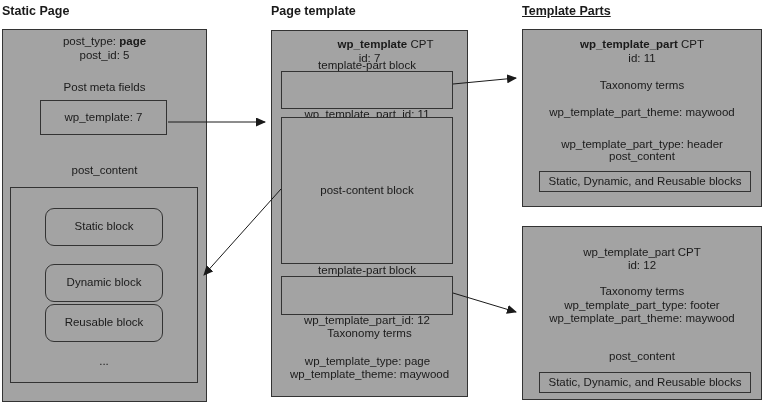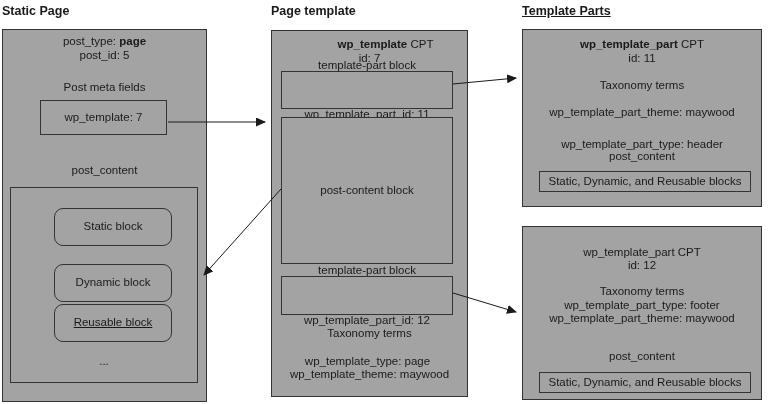--- a/index.html
+++ b/index.html
@@ -5,21 +5,21 @@
   html, body { margin:0; padding:0; background:#ffffff; }
   .canvas {
     position:relative; width:768px; height:404px; background:#ffffff;
     font-family:"Liberation Sans", sans-serif; color:#1a1a1a; overflow:hidden;
   }
   .box {
     position:absolute; border:1px solid #333333; background:#a3a3a3;
     box-sizing:border-box;
     gap:36px;
   }
-  .rounded { border-radius:9px;margin-left:9px; }
+  .rounded { border-radius:9px; }
   .flexc { display:flex; flex-direction:column; align-items:center; justify-content:center; }
   .lbl {
     position:absolute; text-align:center; font-size:11.5px; line-height:13px;
     white-space:nowrap;
   }
   .title { position:absolute; font-weight:bold; font-size:12.5px; line-height:14px; }
   .b { font-weight:bold; }
   .inner-line { font-size:11.5px; line-height:13.5px; text-align:center; }
   svg.arrows { position:absolute; left:0; top:0; pointer-events:none; }
 </style>
@@ -49,21 +49,21 @@
   <div class="lbl" style="left:2px; top:164px; width:205px;">post_content</div>
 
   <div class="box" style="left:10px; top:187px; width:188px; height:196px;"></div>
 
   <div class="box rounded flexc" style="left:45px; top:208px; width:118px; height:38px;">
     <div class="inner-line">Static block</div>
   </div>
   <div class="box rounded flexc" style="left:45px; top:264px; width:118px; height:38px;">
     <div class="inner-line">Dynamic block</div>
   </div>
-  <div class="box rounded flexc" style="left:45px; top:304px; width:118px; height:38px;text-decoration:underline;">
+  <div class="box rounded flexc" style="left:45px; top:304px; width:118px; height:38px;">
     <div class="inner-line">Reusable block</div>
   </div>
   <div class="lbl" style="left:10px; top:355px; width:188px;">...</div>
 
   <div class="box" style="left:271px; top:30px; width:197px; height:367px;"></div>
 
   <div class="lbl" style="left:271px; top:38px; width:197px;margin-left:16px;">
     <span class="b">wp_template</span>
     <span>CPT</span>
   </div>

